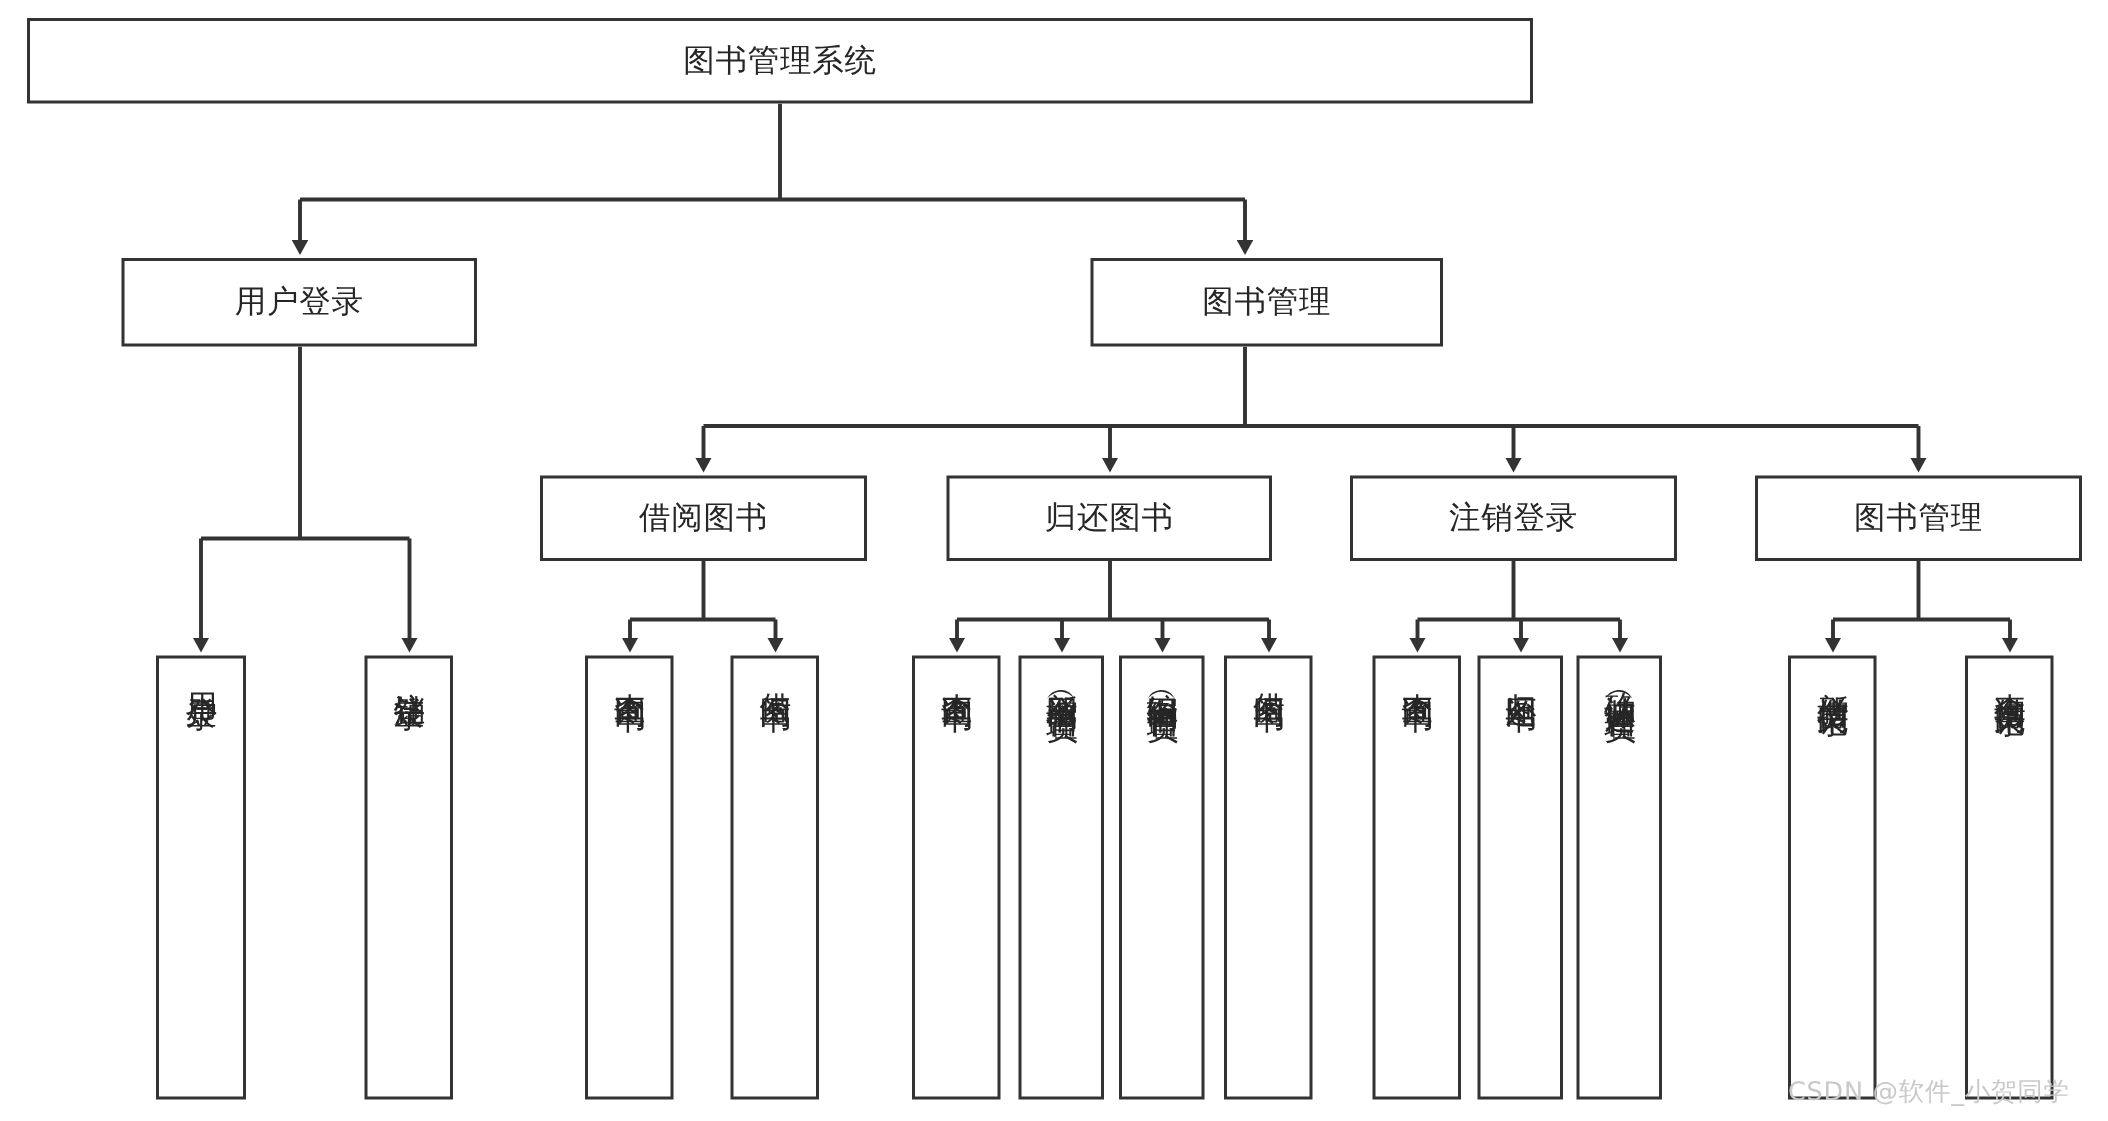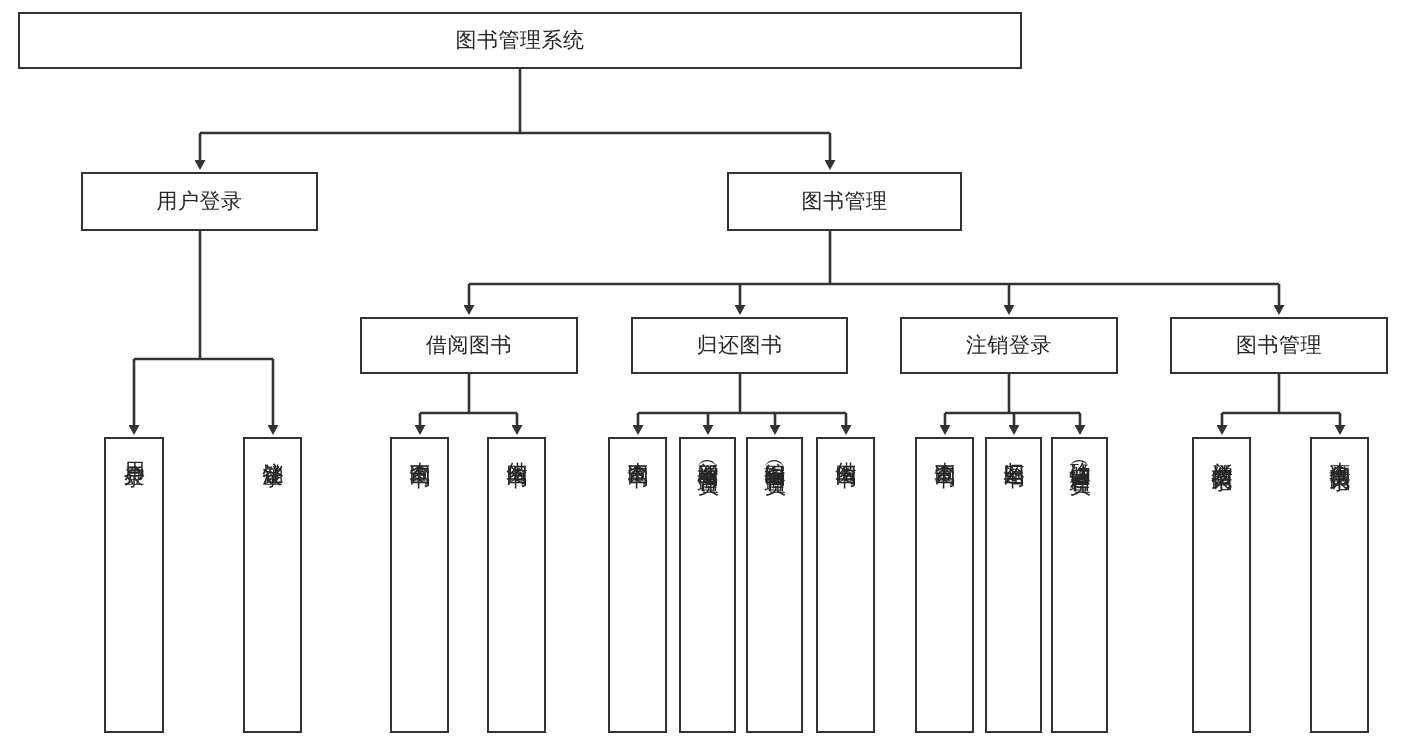--- a/index.html
+++ b/index.html
@@ -165,14 +165,15 @@
         <span class="label">确认归还（管理员）</span>
       </div>
       <div class="node vertical" style="left: 1192px; top: 437px; width: 59px; height: 296px;">
         <span class="label">新增借阅记录</span>
       </div>
       <div class="node vertical" style="left: 1310px; top: 437px; width: 59px; height: 296px;">
         <span class="label">查询借阅记录</span>
       </div>
     </div>
 
+  <div class="watermark" style="left: 1192px; top: 716px;">CSDN @软件_小贺同学</div>
 
 </div>
 
 </body></html>

